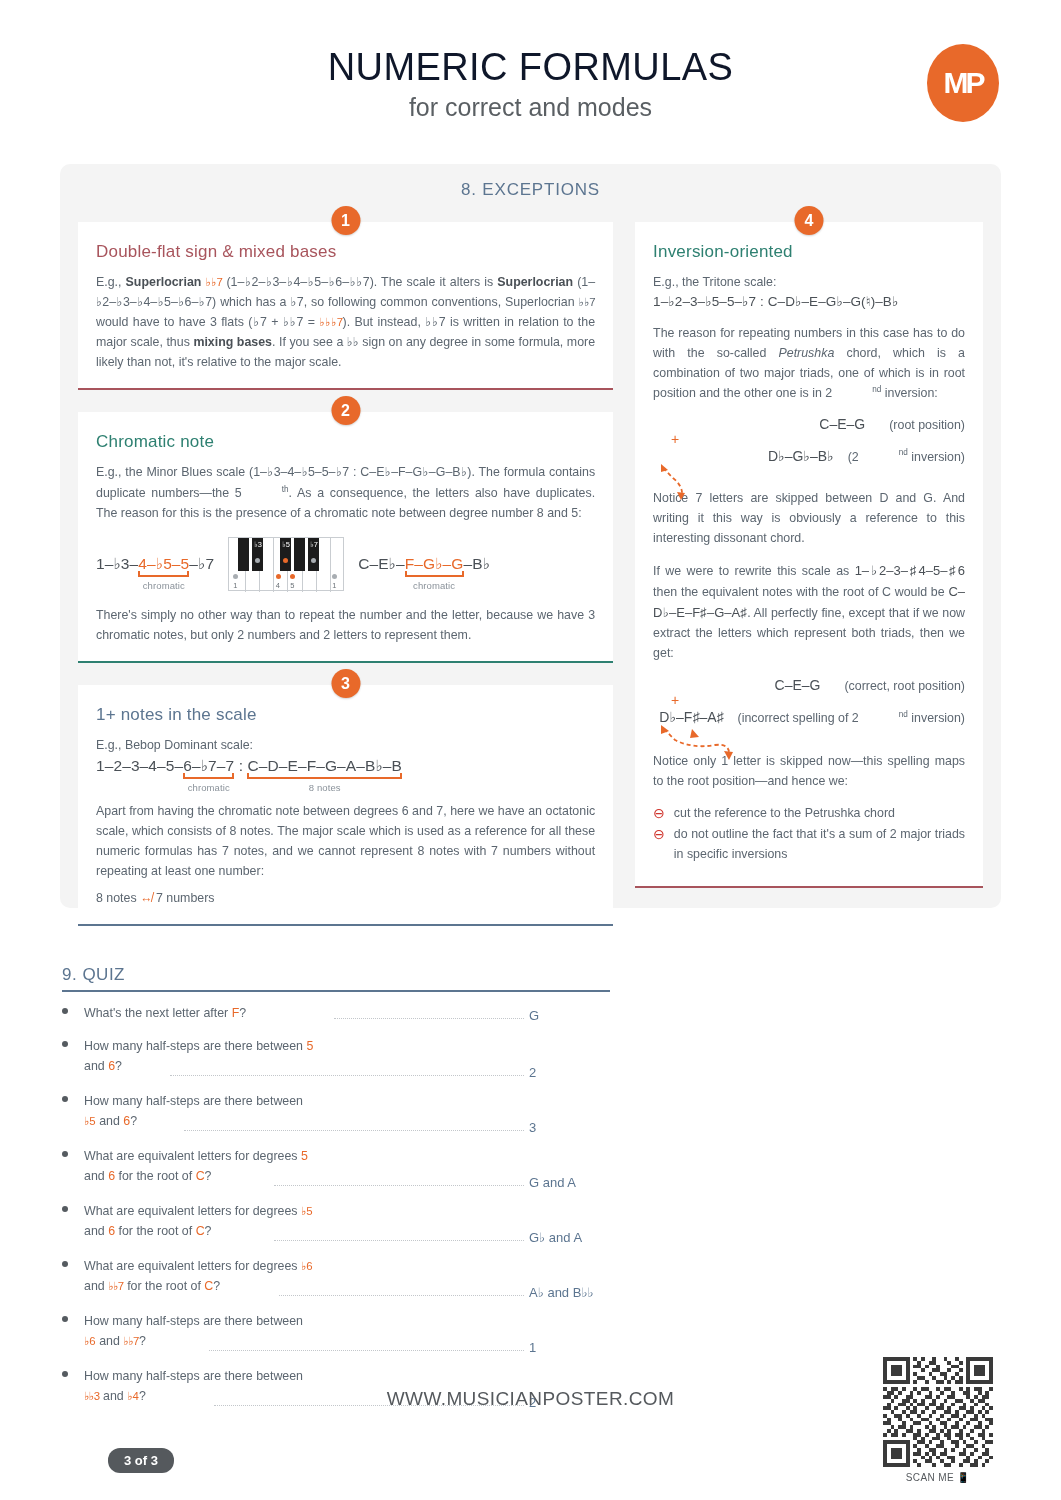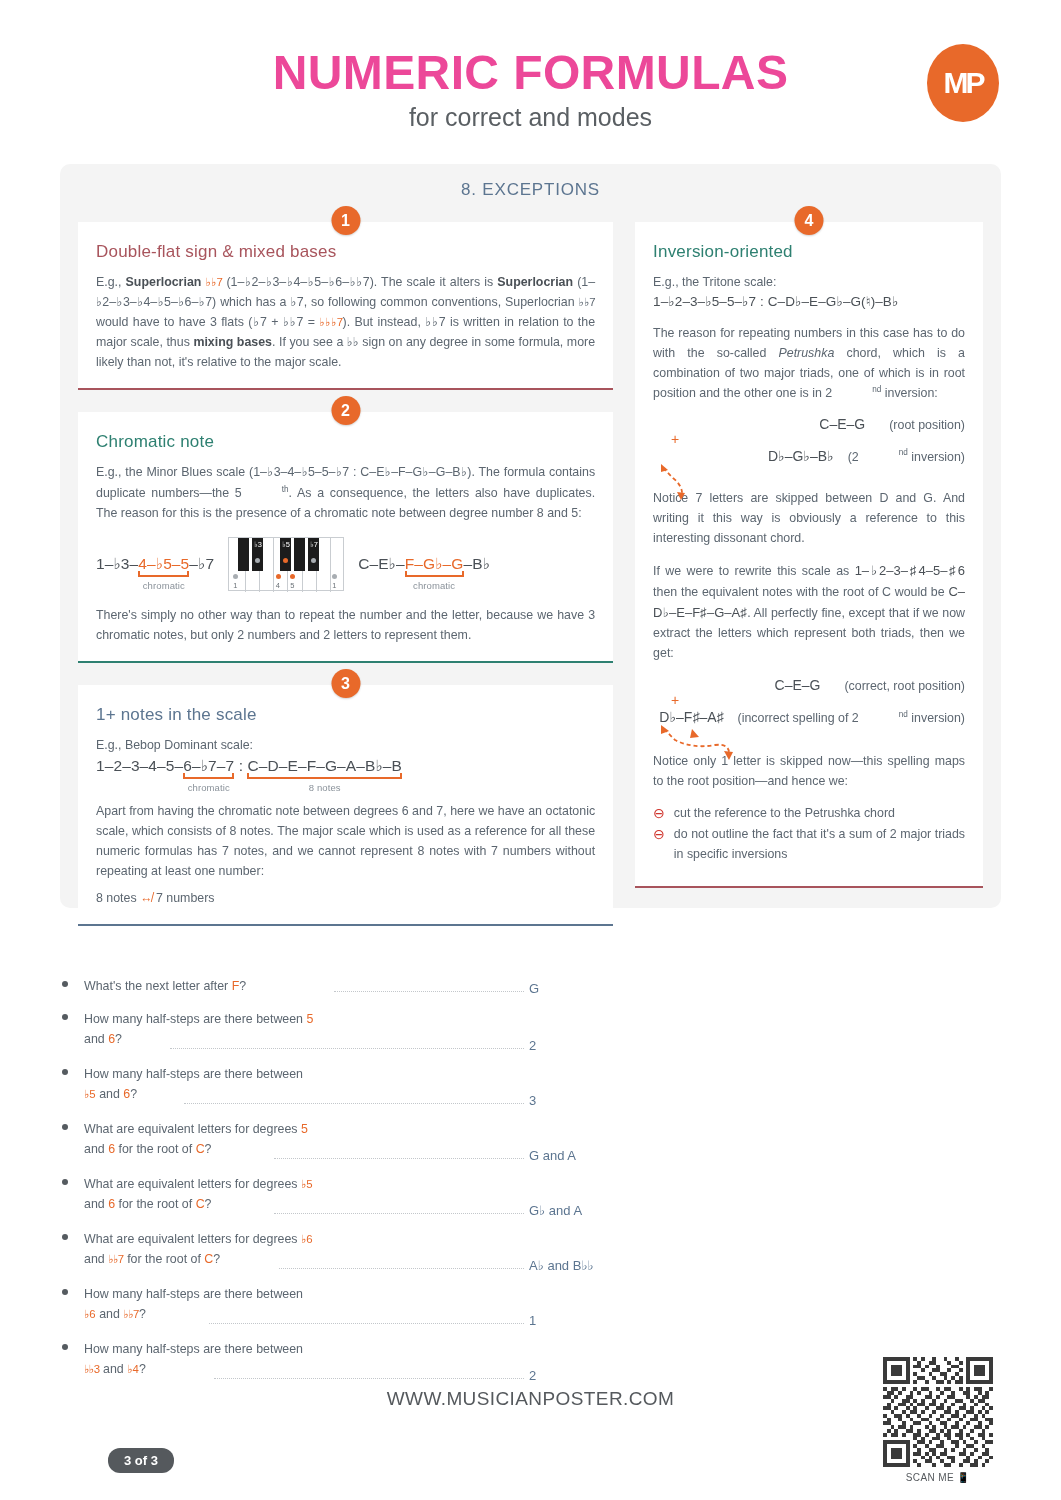--- a/index.html
+++ b/index.html
@@ -9,21 +9,21 @@
     font-family: "Liberation Sans", sans-serif;
     color: #5c6670;
     overflow: hidden;
   }
   .page { position: relative; width: 1061px; height: 1500px; }
 
   
   .header { position: relative; height: 140px; }
   .title-wrap { text-align: center; padding-top: 48px; }
   .main-title {
-    font-size: 48px; font-weight: bold; color: #ec4899;
+    font-size: 38px; font-weight: normal; color: #0f172a;
     letter-spacing: 0.4px; line-height: 1.05;
   }
   .sub-title {
     font-size: 25px; color: #5a5f63; margin-top: 6px; line-height: 1.1;
   }
   .logo {
     position: absolute; right: 62px; top: 44px;
     width: 72px; height: 78px; border-radius: 50%;
     background: #e8692a; display: flex; align-items: center;
     justify-content: center;
@@ -347,20 +347,21 @@
               <span style="text-align:justify">do not outline the fact that it's a sum of 2 major triads in specific inversions</span>
             </div>
           </div>
 
         </div>
       </div>
     </div>
   </div>
 
   <div class="quiz">
+    <div class="quiz-h">9. QUIZ</div>
 
     <div class="q-row">
       <div class="q-bullet">
           <i></i>
         </div>
       <div class="q-body" style="height:22px">
         <div class="q-text nojust" style="width:250px"><span>What's the next letter after </span><span class="or dark" style="font-weight:normal">F</span><span>?</span></div>
         <div class="dots" style="left:250px;width:190px;bottom:6px"></div>
         <div class="q-ans" style="bottom:2px">G</div>
       </div>

